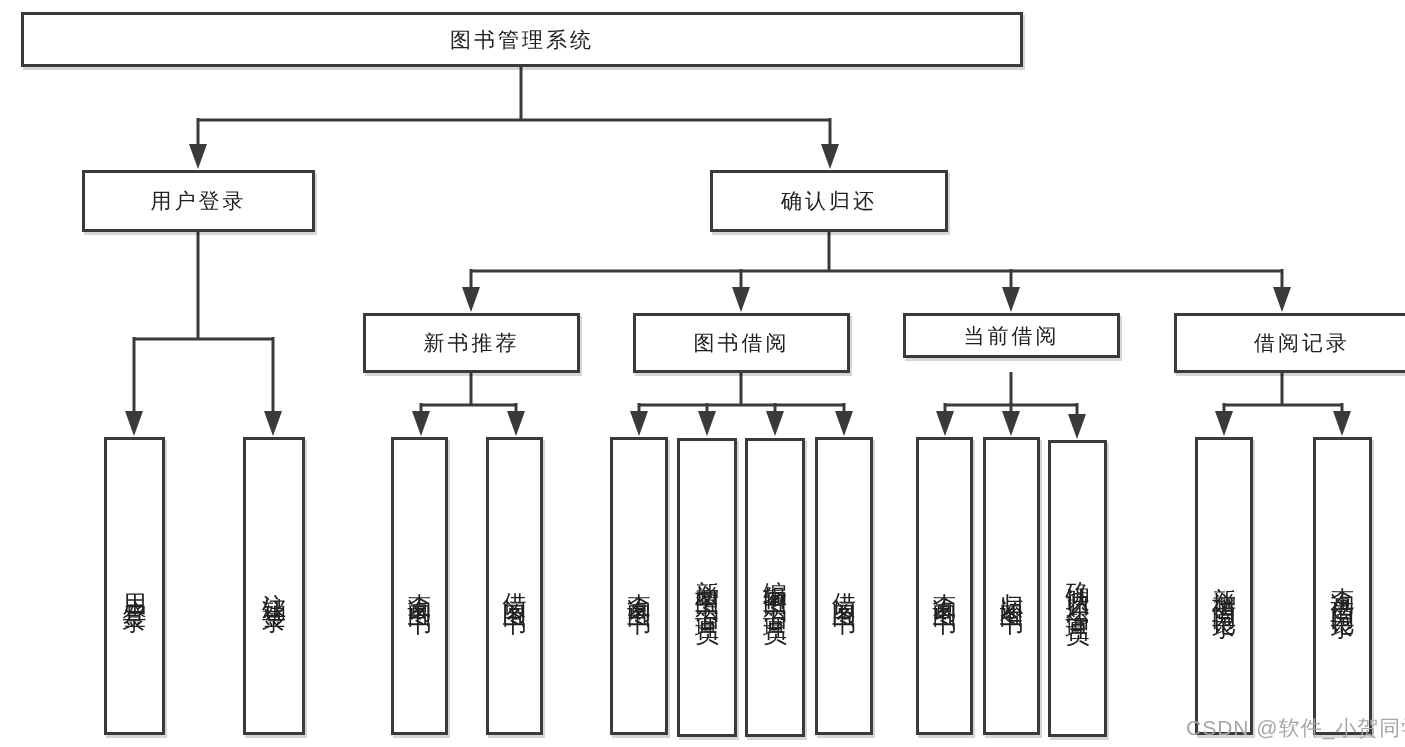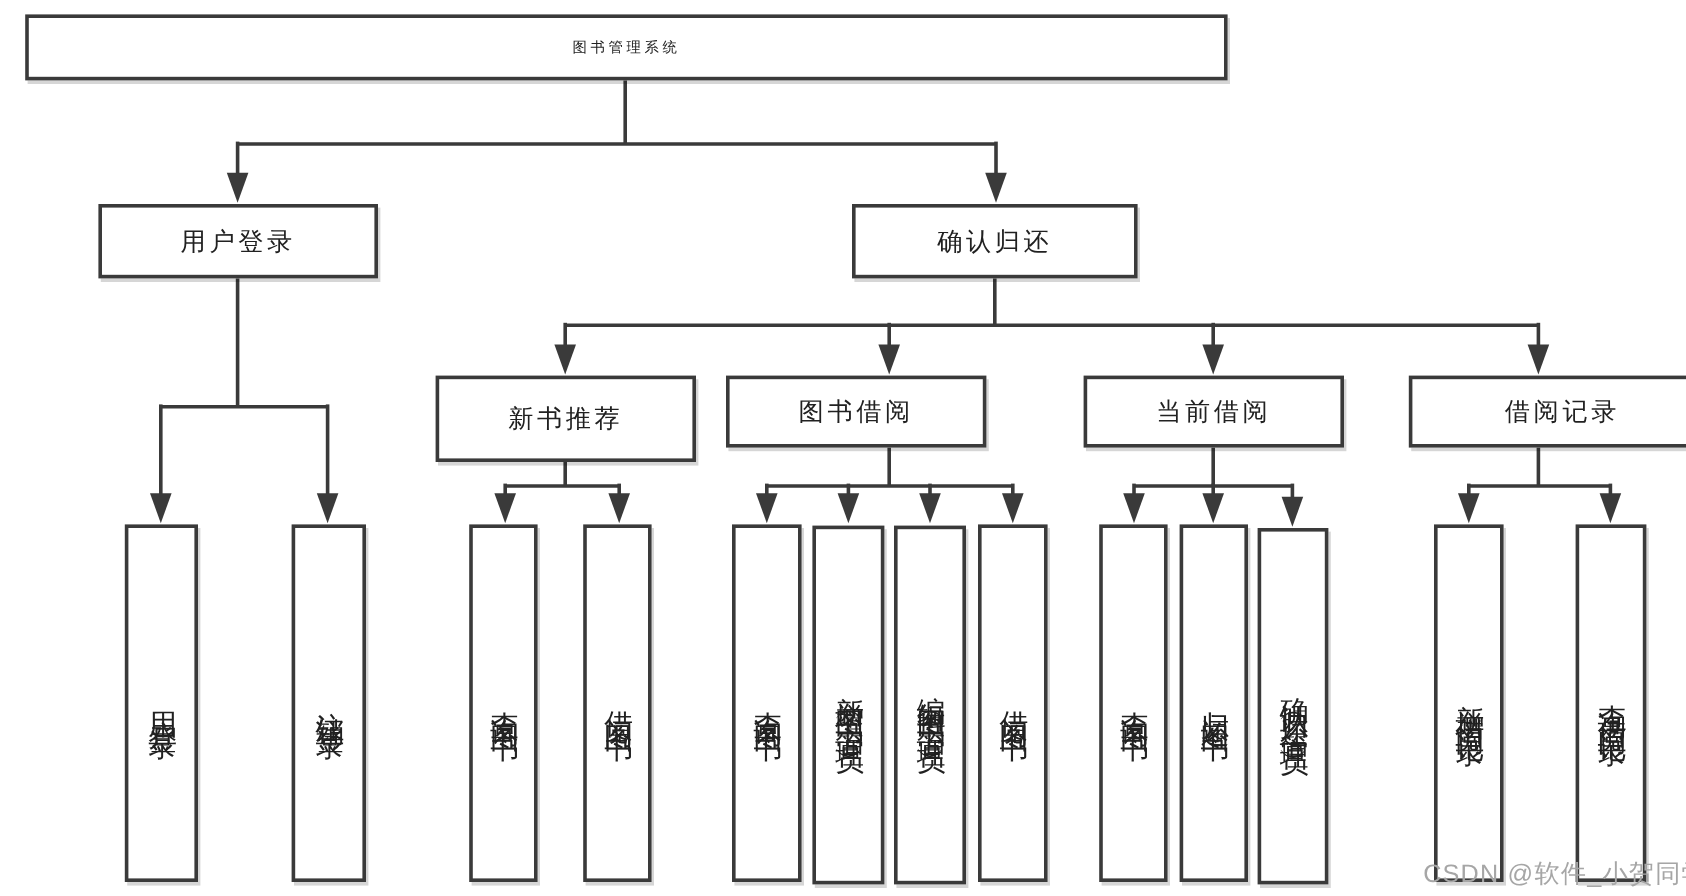--- a/index.html
+++ b/index.html
@@ -24,21 +24,21 @@
     background:#fff;
     border:3px solid var(--border);
     color:var(--text);
     display:flex;
     align-items:center;
     justify-content:center;
     z-index:2;
     box-shadow:2px 3px 0 rgba(0,0,0,0.16);
   }
   .h{font-size:21px;letter-spacing:3px;white-space:nowrap;}
-  .h.root{font-size:12px;}
+  .h.root{font-size:21px;}
   .v{
     writing-mode:vertical-rl;
     text-orientation:mixed;
     font-size:24px;
     letter-spacing:6px;
     line-height:1;
     white-space:nowrap;
   }
   #watermark{
     position:absolute;
@@ -142,23 +142,23 @@
       <polygon points="1224,436 1215,411 1233,411"></polygon>
       <polygon points="1342,436 1333,411 1351,411"></polygon>
     </g>
   </svg>
 
   <div class="node h root" style="left:21px;top:12px;width:1002px;height:55px">图书管理系统</div>
 
   <div class="node h" style="left:82px;top:170px;width:233px;height:62px">用户登录</div>
   <div class="node h" style="left:710px;top:170px;width:238px;height:62px">确认归还</div>
 
-  <div class="node h" style="left:363px;top:313px;width:217px;height:72px">新书推荐</div>
-  <div class="node h" style="left:605px;top:313px;width:217px;height:60px">图书借阅</div>
-  <div class="node h" style="left:903px;top:313px;width:217px;height:60px">当前借阅</div>
+  <div class="node h" style="left:363px;top:313px;width:217px;height:60px">新书推荐</div>
+  <div class="node h" style="left:633px;top:313px;width:217px;height:60px">图书借阅</div>
+  <div class="node h" style="left:903px;top:313px;width:217px;height:45px">当前借阅</div>
   <div class="node h" style="left:1174px;top:313px;width:256px;height:60px">借阅记录</div>
 
   <div class="node v" style="left:104px;top:437px;width:61px;height:298px">用户登录</div>
   <div class="node v" style="left:243px;top:437px;width:62px;height:298px">注销登录</div>
 
   <div class="node v" style="left:391px;top:437px;width:57px;height:298px">查询图书</div>
   <div class="node v" style="left:486px;top:437px;width:57px;height:298px">借阅图书</div>
 
   <div class="node v" style="left:610px;top:437px;width:58px;height:298px">查询图书</div>
   <div class="node v" style="left:677px;top:438px;width:60px;height:299px">新增图书（管理员）</div>

